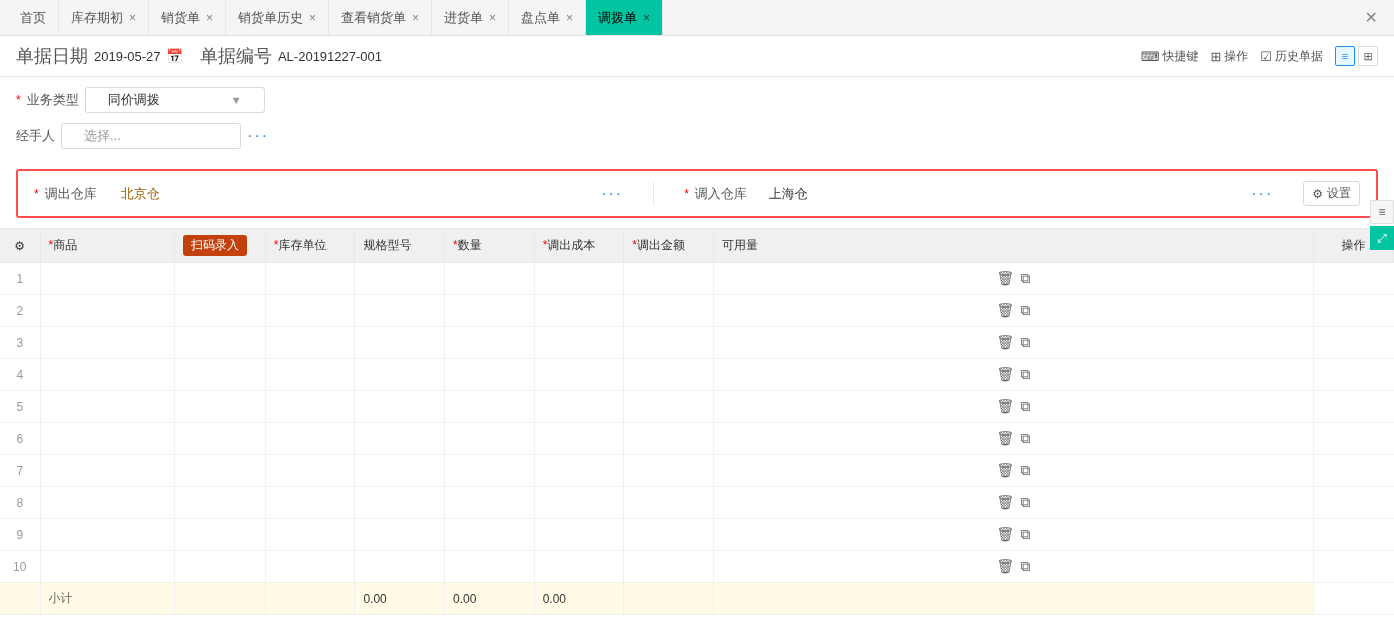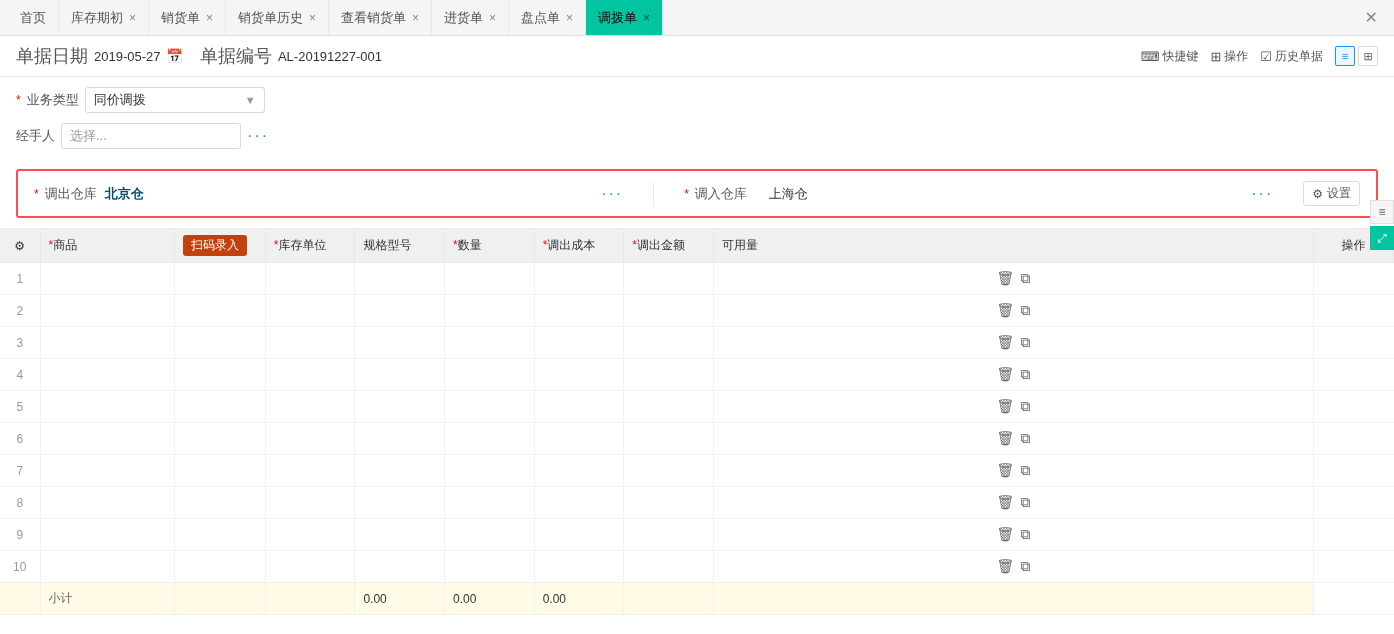--- a/index.html
+++ b/index.html
@@ -108,21 +108,21 @@
     .field-value {
       color: #333;
       font-size: 13px;
       min-width: 100px;
     }
     .field-select {
       display: flex;
       align-items: center;
       border: 1px solid #d9d9d9;
       border-radius: 3px;
-      padding: 3px 8px;
+      padding: 3px 22px;
       min-width: 180px;
       cursor: pointer;
       background: #fff;
       justify-content: space-between;
     }
     .chevron-down { color: #999; font-size: 11px; }
     .field-more { color: #1890ff; cursor: pointer; font-size: 16px; letter-spacing: 2px; }
 
     
     .red-box-section {
@@ -359,21 +359,21 @@
         </div>
         <span class="field-more">···</span>
       </div>
     </div>
   </div>
 
   <div class="red-box-section">
     <div class="warehouse-field">
       <span class="field-required">*</span>
       <span class="field-label">调出仓库</span>
-      <span class="field-value" style="color:#0c4a6e;font-weight:700;margin-left:2px;">北京仓</span>
+      <span class="field-value" style="color:#a16207;font-weight:400;margin-left:18px;">北京仓</span>
       <span class="field-more" style="margin-left:auto;">···</span>
     </div>
     <div class="warehouse-divider"></div>
     <div class="warehouse-field">
       <span class="field-required">*</span>
       <span class="field-label">调入仓库</span>
       <span class="field-value" style="color:#333;font-weight:500;margin-left:16px;">上海仓</span>
       <span class="field-more" style="margin-left:auto;">···</span>
     </div>
     <button class="setting-btn">

